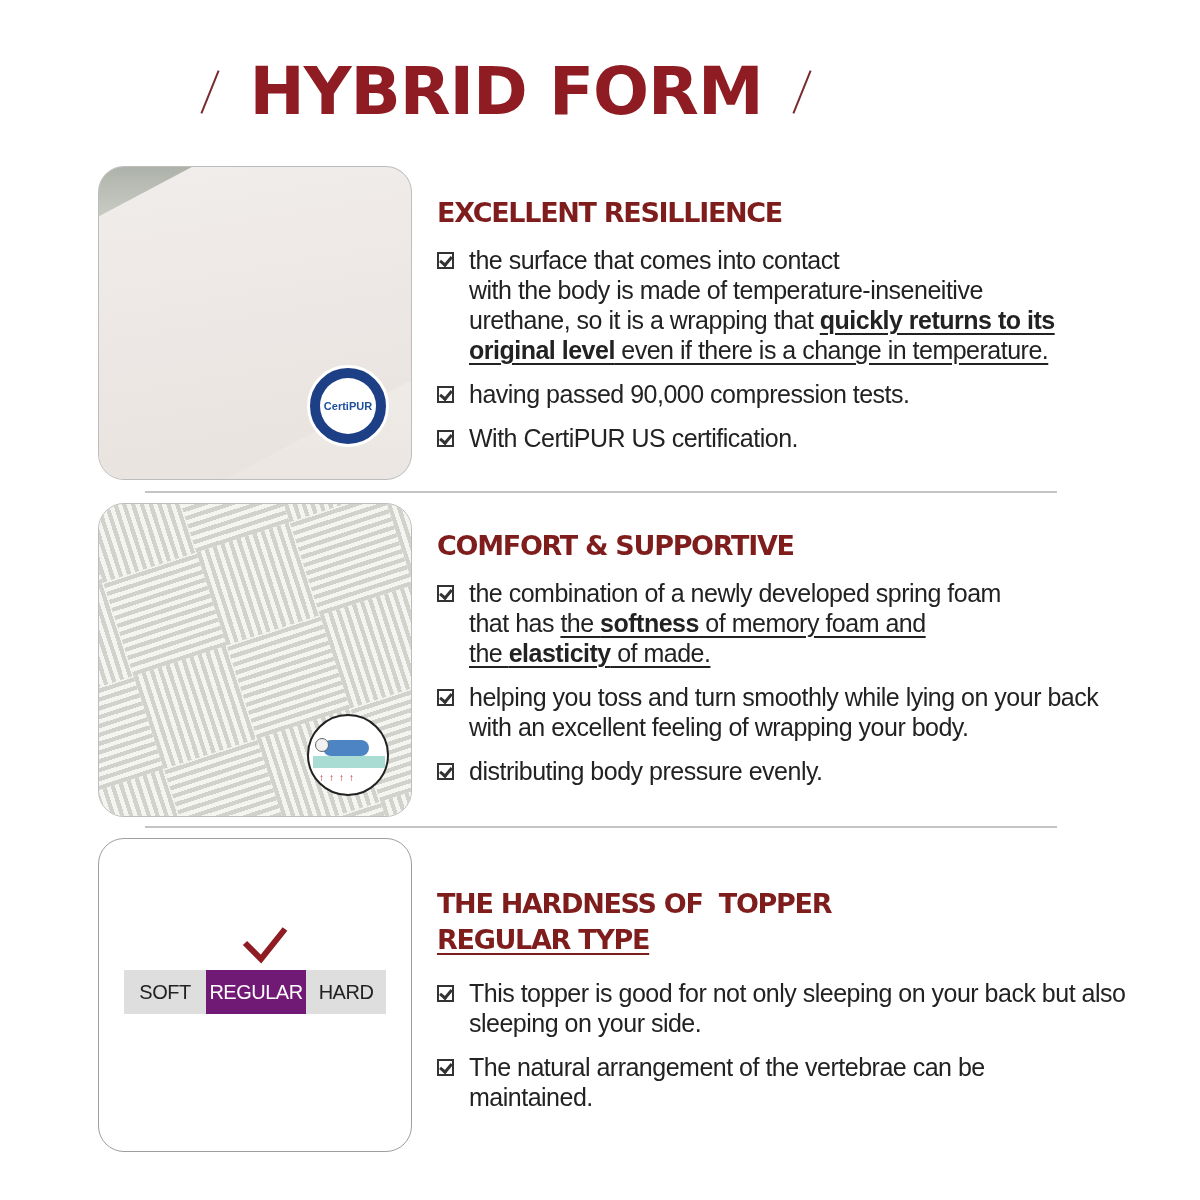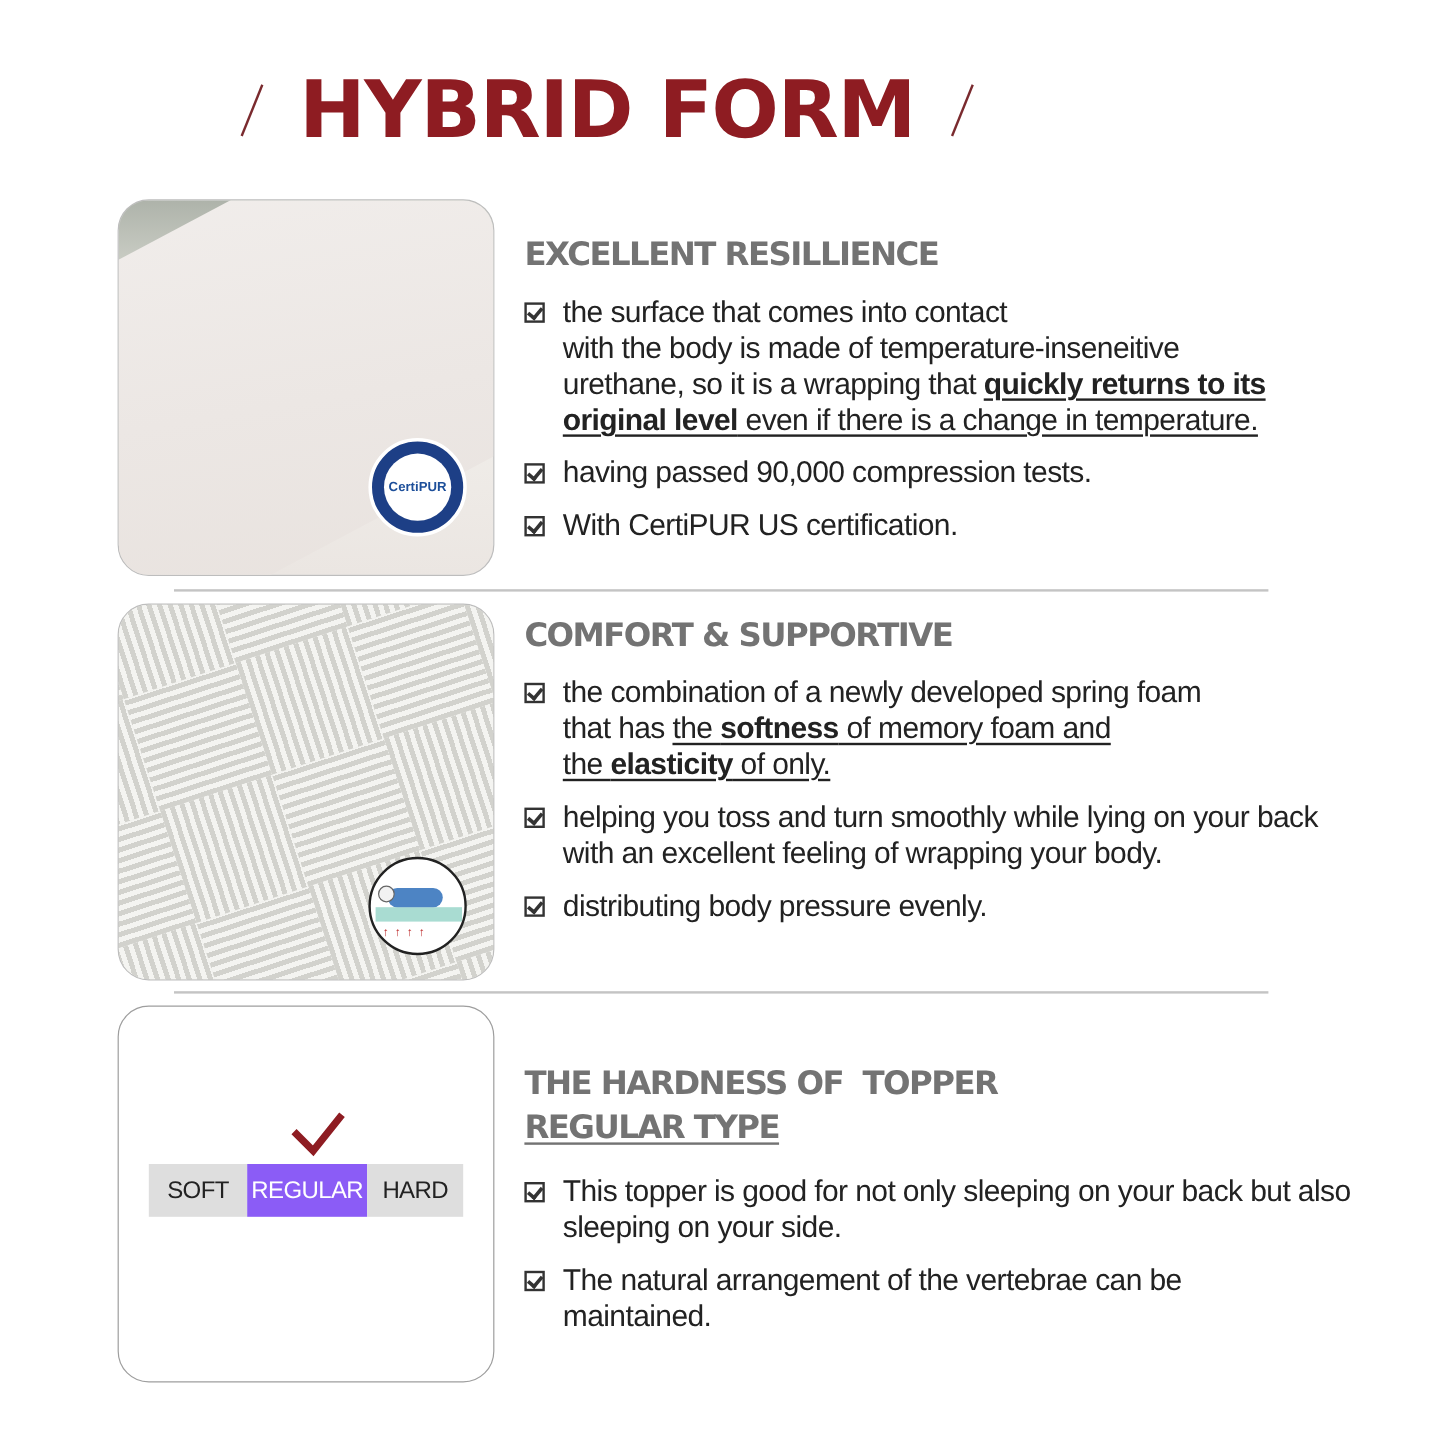--- a/index.html
+++ b/index.html
@@ -28,33 +28,33 @@
   .body-icon .arrows { position: absolute; left: 10px; top: 56px; width: 62px; font-size: 10px; color: #b22; letter-spacing: 5px; }
 
   .texture { position: absolute; inset: 0; }
   .tile { position: absolute; width: 70px; height: 70px; }
   .tile.h { background: repeating-linear-gradient(0deg, #d2d2cd 0 3px, #f4f4f1 3px 6px); }
   .tile.v { background: repeating-linear-gradient(90deg, #d2d2cd 0 3px, #f4f4f1 3px 6px); }
 
   .scale { position: absolute; left: 25px; top: 131px; width: 262px; height: 44px; display: flex; }
   .scale-seg { height: 44px; display: flex; align-items: center; justify-content: center; font-size: 20px; color: #222; background: #dedede; letter-spacing: -0.5px; }
   .scale-seg.soft { width: 82px; }
-  .scale-seg.regular { width: 100px; background: #8b5cf6; color: #fff; }
+  .scale-seg.regular { width: 100px; background: #701a75; color: #fff; }
   .scale-seg.hard { width: 80px; }
   .check-mark { position: absolute; left: 142px; top: 86px; width: 48px; height: 40px; }
 
   .divider { position: absolute; left: 145px; width: 912px; height: 2px; background: #c4c4c4; }
   .divider-1 { top: 491px; }
   .divider-2 { top: 826px; }
 
   .section { position: absolute; left: 437px; width: 720px; }
   .s1 { top: 195px; }
-  .s2 { top: 512px; }
+  .s2 { top: 528px; }
   .s3 { top: 886px; }
-  .heading { font-family: "DejaVu Sans", sans-serif; font-weight: bold; font-size: 27px; color: #737373; letter-spacing: -1.3px; line-height: 36px; }
+  .heading { font-family: "DejaVu Sans", sans-serif; font-weight: bold; font-size: 27px; color: #7f1d1d; letter-spacing: -1.3px; line-height: 36px; }
   .heading.u { text-decoration: underline; text-decoration-thickness: 2px; text-underline-offset: 4px; }
   .items { margin-top: 14px; }
   .item { position: relative; padding-left: 32px; font-size: 25px; line-height: 30px; color: #222; letter-spacing: -0.5px; margin-bottom: 14px; font-weight: 300; }
   .s3 .items { margin-top: 20px; }
   .cb { position: absolute; left: 0; top: 7px; width: 17px; height: 17px; border: 2px solid #333; }
   .cb::after { content: ""; position: absolute; left: 3px; top: 0px; width: 5px; height: 9px; border-right: 3px solid #333; border-bottom: 3px solid #333; transform: rotate(40deg); }
   .ul { text-decoration: underline; text-decoration-thickness: 2px; text-underline-offset: 4px; margin-top: 42px; }
   b { font-weight: bold; }
 </style>
 </head>
@@ -127,21 +127,21 @@
   </div>
 </div>
 
 <div class="section s2">
   <div class="heading">COMFORT &amp; SUPPORTIVE</div>
   <div class="items">
     <div class="item">
       <span class="cb"></span>
       <span>the combination of a newly developed spring foam</span><br>
       <span>that has </span><span class="ul">the </span><b class="ul">softness</b><span class="ul"> of memory foam and</span><br>
-      <span class="ul">the </span><b class="ul">elasticity</b><span class="ul"> of only.</span>
+      <span class="ul">the </span><b class="ul">elasticity</b><span class="ul"> of made.</span>
     </div>
     <div class="item" style="width:690px;">
       <span class="cb"></span>
       <span>helping you toss and turn smoothly while lying on your back with an excellent feeling of wrapping your body.</span>
     </div>
     <div class="item">
       <span class="cb"></span>
       <span>distributing body pressure evenly.</span>
     </div>
   </div>

